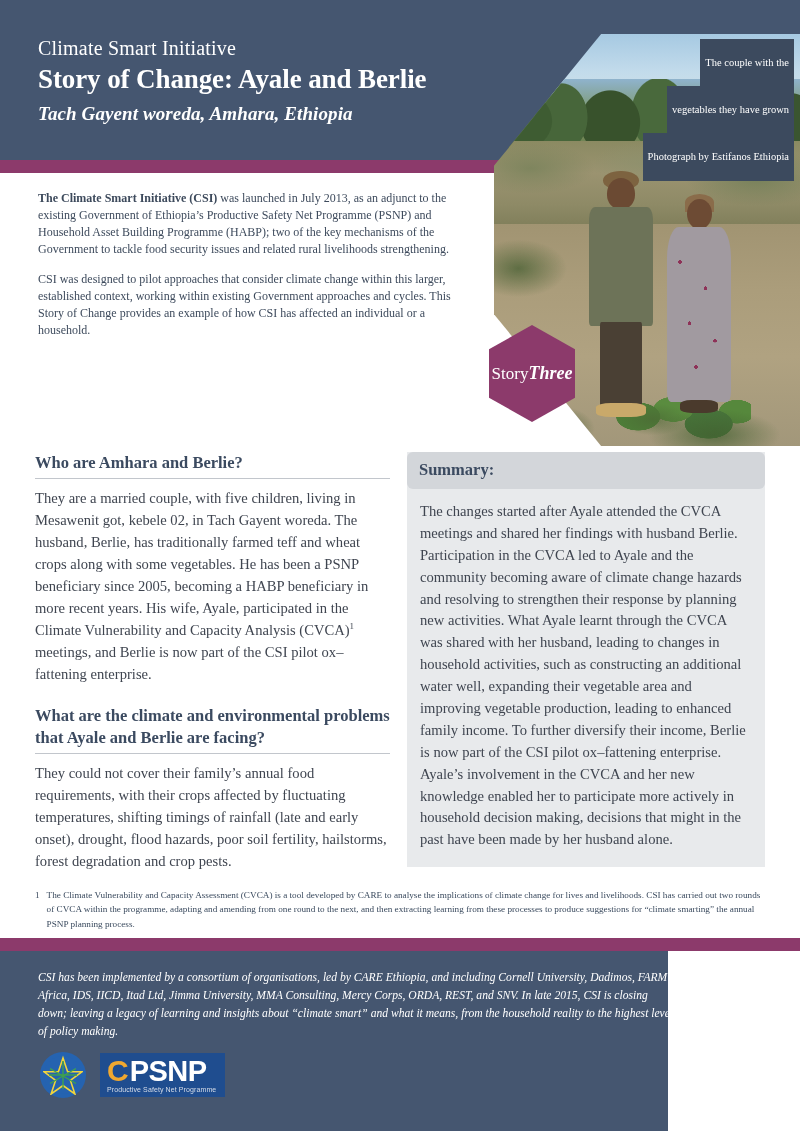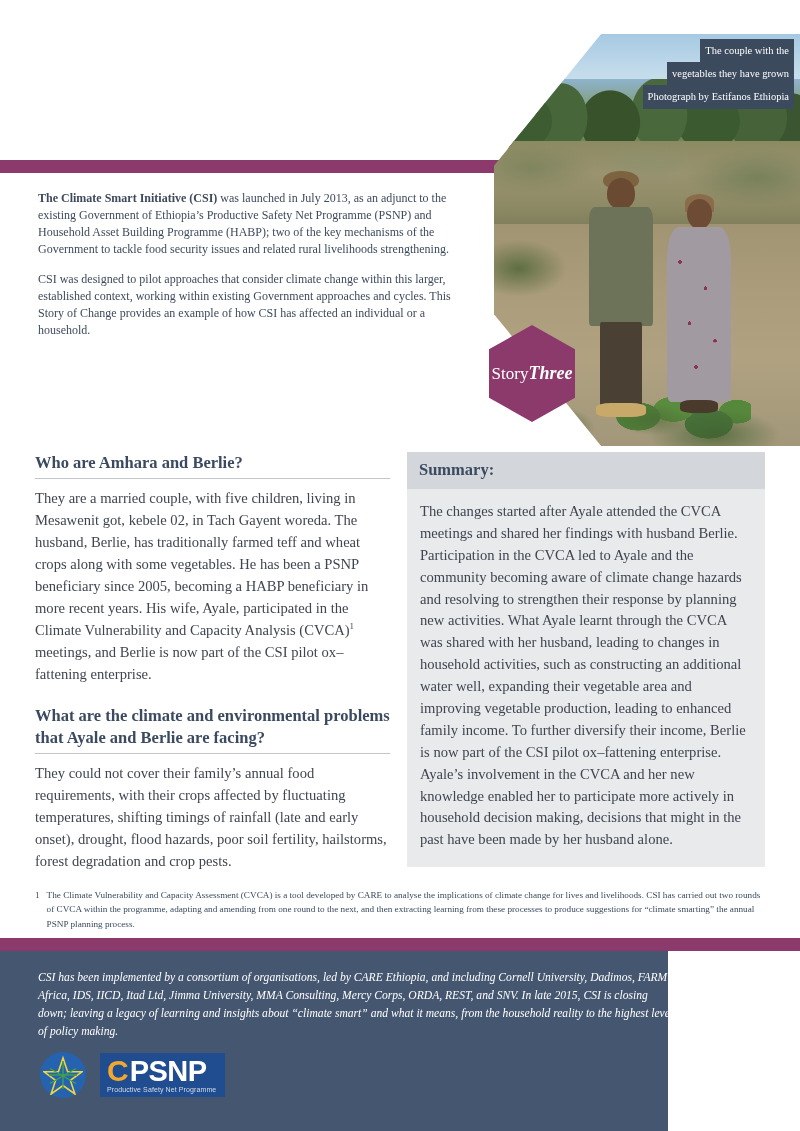--- a/index.html
+++ b/index.html
@@ -178,21 +178,21 @@
     top: 5px;
     text-align: right;
     color: #ffffff;
     font-size: 10.5px;
     line-height: 1.45;
     z-index: 5;
   }
   .photo-caption span {
     background: #3c4a5e;
     display: inline-block;
-    padding: 4px 5px;
+    padding: 16px 5px;
     white-space: nowrap;
   }
 
   
   .story-hex {
     position: absolute;
     left: 489px;
     top: 325px;
     width: 86px;
     height: 97px;
@@ -253,20 +253,21 @@
     top: 452px;
     width: 358px;
     background: #e8eaec;
   }
   .summary-head {
     background: #d3d6da;
     color: #3b4a60;
     font-size: 16.5px;
     font-weight: bold;
     padding: 8px 12px 9px 12px;
+    border-radius: 6px;
   }
   .summary-body {
     color: #3f4550;
     font-size: 14.6px;
     line-height: 1.5;
     padding: 12px 14px 16px 13px;
   }
 
   
   .footnote {
@@ -379,20 +380,27 @@
     margin-top: 2px;
     letter-spacing: 0.1px;
     font-family: "Liberation Sans", sans-serif;
   }
 </style>
 </head>
 <body>
 
 <div class="page">
 
+  <div class="header">
+    <div class="header-text">
+      <div class="kicker">Climate Smart Initiative</div>
+      <div class="main-title">Story of Change: Ayale and Berlie</div>
+      <div class="sub-title">Tach Gayent woreda, Amhara, Ethiopia</div>
+    </div>
+  </div>
 
   <div class="magenta-band"></div>
 
   <div class="photo">
     <div class="photo-img">
       <div class="sky"></div>
       <div class="treeline"></div>
       <div class="midfield"></div>
       <div class="ground">
         <div class="leafleft"></div>

